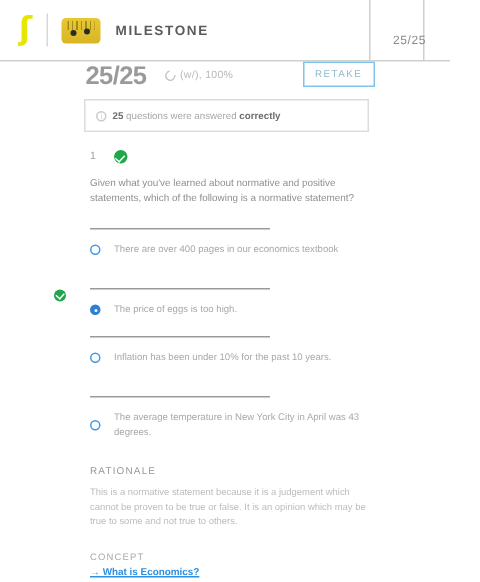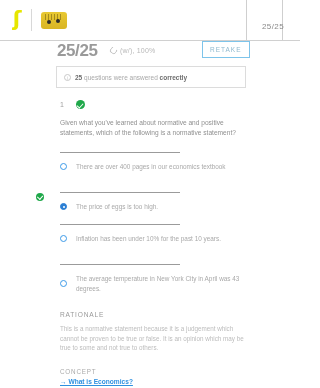--- a/index.html
+++ b/index.html
@@ -155,20 +155,21 @@
 <div class="page">
 
   <div class="topbar">
     <div class="logo-s">ʃ</div>
     <div class="logo-div"></div>
     <div class="badge">
       <span class="b3"></span>
         <span class="b1"></span>
         <span class="b2"></span>
     </div>
+    <div class="milestone-label">MILESTONE</div>
   </div>
 
   <div class="vline" style="left:246px; top:0; height:22px;"></div>
   <div class="vline" style="left:282px; top:0; height:40px;"></div>
   <div class="vline" style="left:246px; top:22px; height:18px;"></div>
   <div class="score-cell">25/25</div>
   <div class="hline" style="left:0; top:40px; width:300px;"></div>
 
   <div class="scorerow">
     <div class="bigscore">25/25</div>

